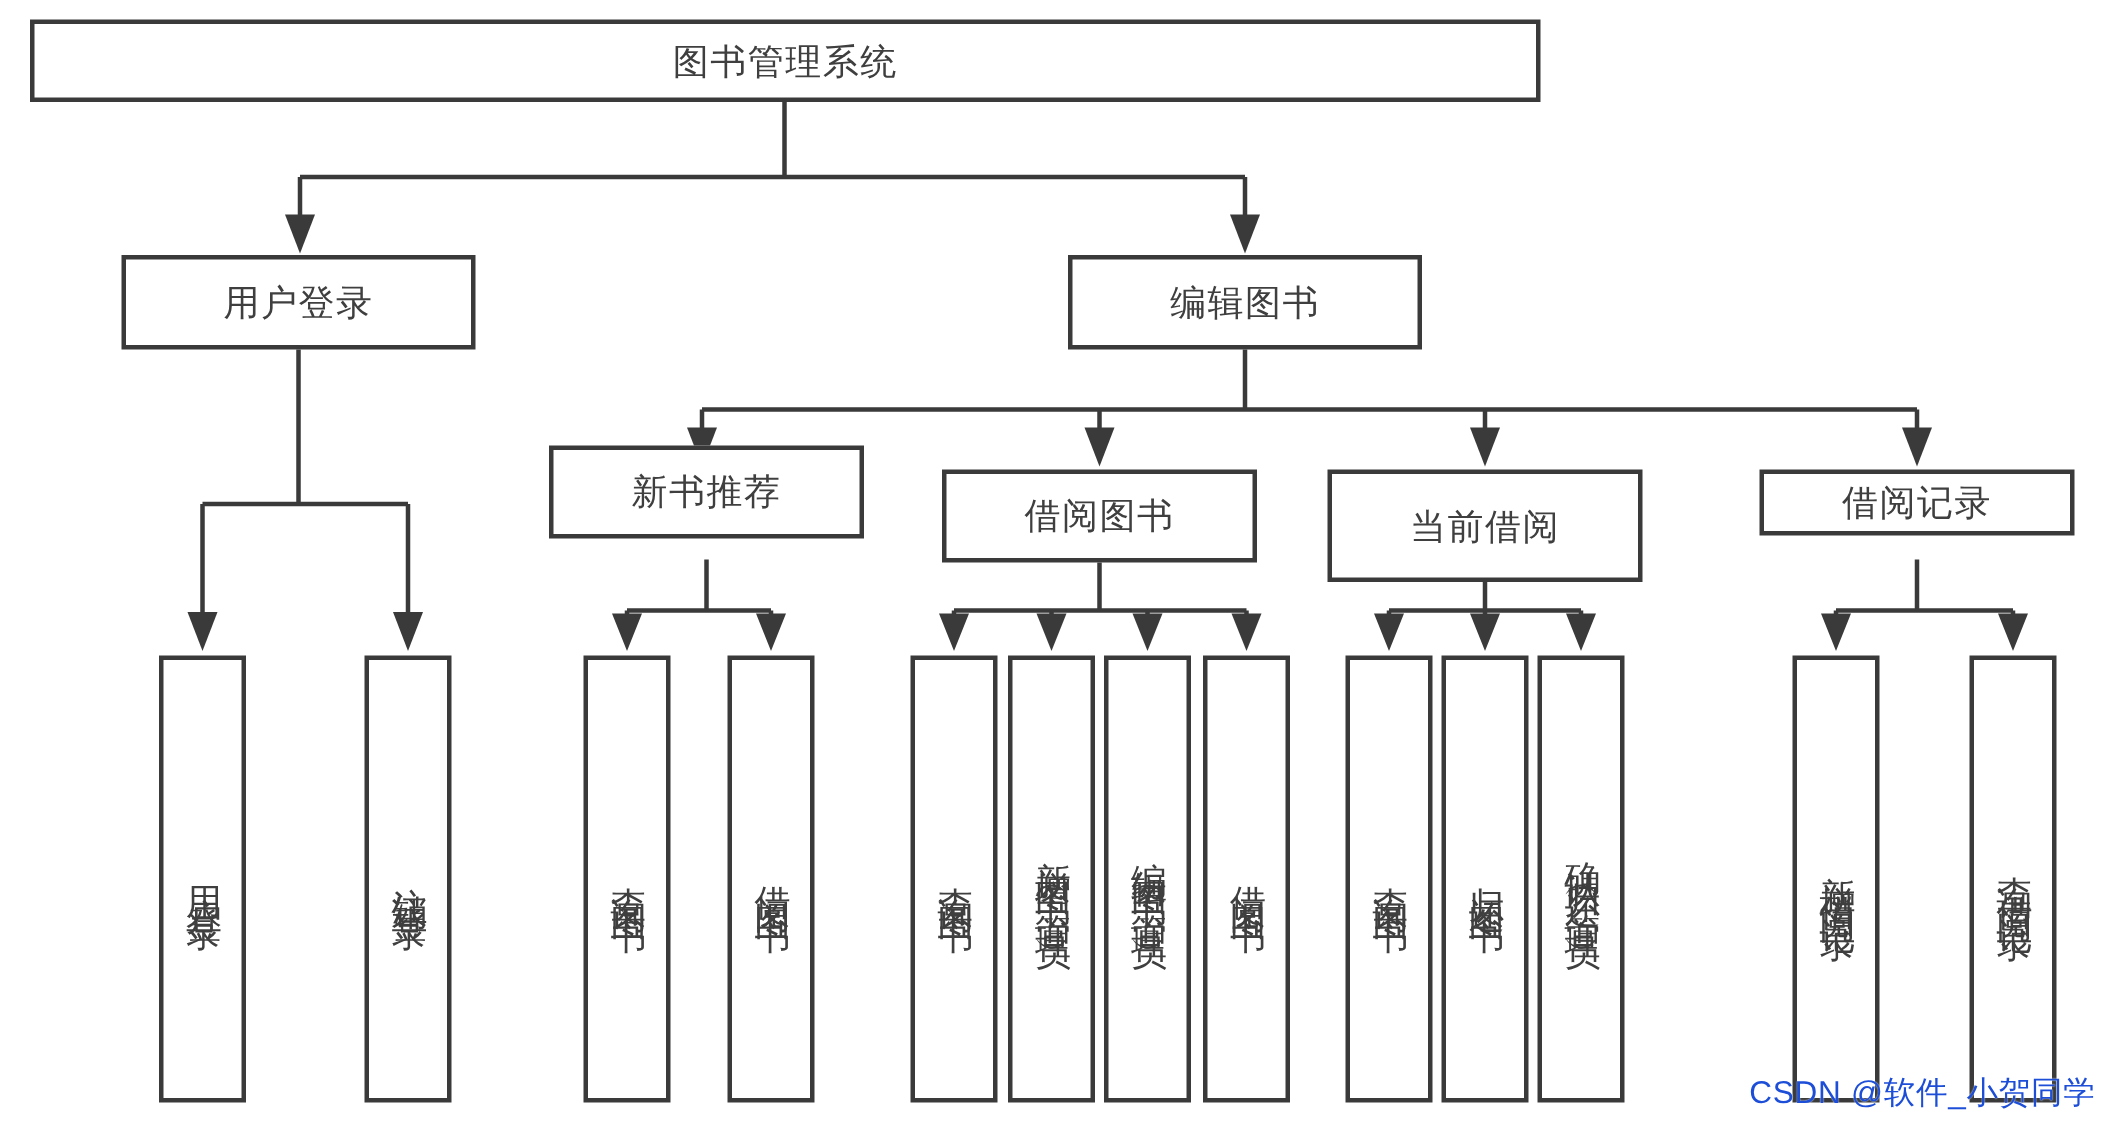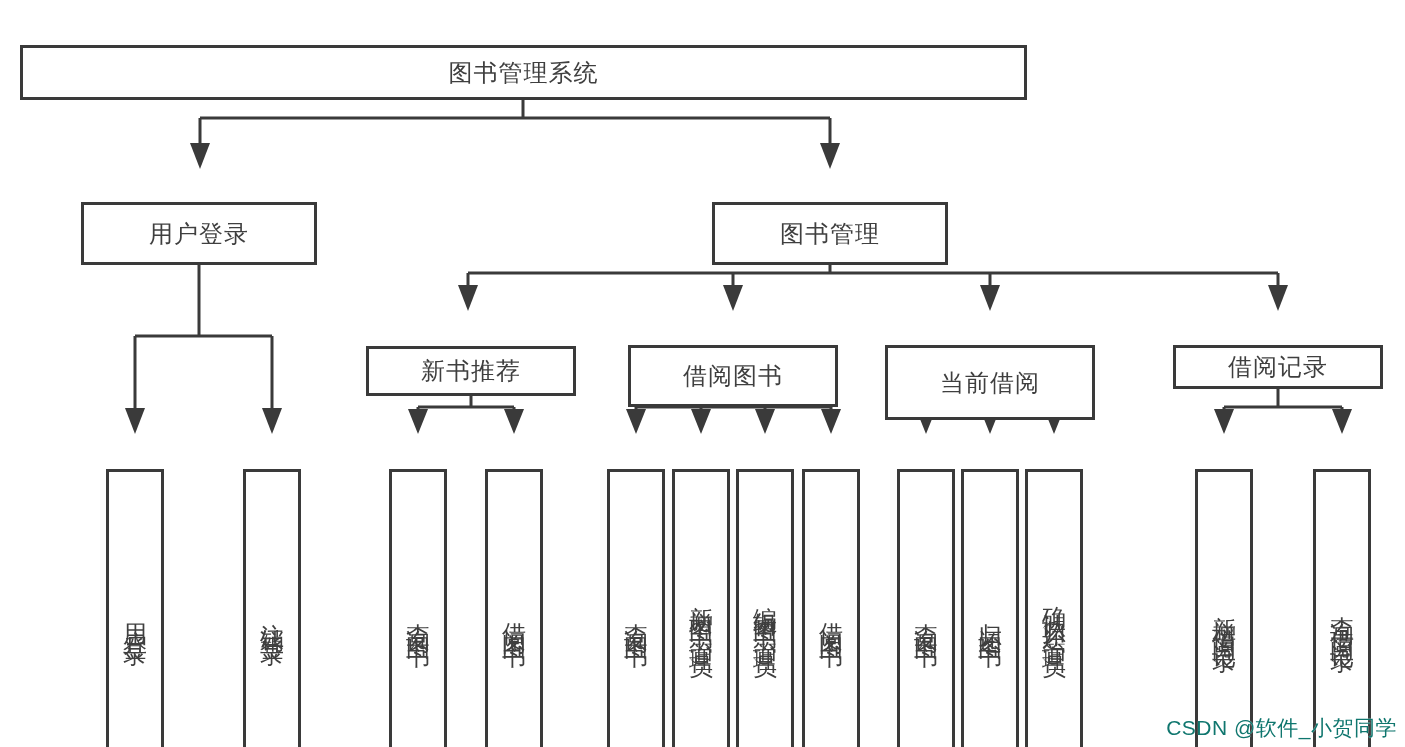--- a/index.html
+++ b/index.html
@@ -29,42 +29,41 @@
   .node {
     position: absolute;
     box-sizing: border-box;
     background: #ffffff;
     border: 3px solid #3a3a3a;
     display: flex;
     align-items: center;
     justify-content: center;
     z-index: 2;
     color: #3f3f3f;
-    margin-top: 32px;
   }
   .node.h span {
     font-size: 24px;
     letter-spacing: 1px;
     white-space: nowrap;
   }
   .node.v span {
     writing-mode: vertical-rl;
     text-orientation: mixed;
     font-size: 24px;
     letter-spacing: 7px;
     line-height: 1;
     white-space: nowrap;
   }
   .watermark {
     position: absolute;
     right: 8px;
     top: 714px;
     z-index: 3;
     font-size: 21px;
-    color: #0f766e;
+    color: #1d4ed8;
     letter-spacing: 0.5px;
     white-space: nowrap;
     text-shadow: 0 0 1px #ffffff;
   }
 </style>
 </head>
 <body>
 
 <div class="canvas">
 
@@ -105,24 +104,24 @@
   </svg>
 
   <div class="node h" style="left:20px;top:13px;width:1007px;height:55px">
     <span>图书管理系统</span>
   </div>
 
   <div class="node h" style="left:81px;top:170px;width:236px;height:63px">
     <span>用户登录</span>
   </div>
   <div class="node h" style="left:712px;top:170px;width:236px;height:63px">
-    <span>图书管理</span>
+    <span>编辑图书</span>
   </div>
 
-  <div class="node h" style="left:366px;top:314px;width:210px;height:50px">
+  <div class="node h" style="left:366px;top:297px;width:210px;height:62px">
     <span>新书推荐</span>
   </div>
   <div class="node h" style="left:628px;top:313px;width:210px;height:62px">
     <span>借阅图书</span>
   </div>
   <div class="node h" style="left:885px;top:313px;width:210px;height:75px">
     <span>当前借阅</span>
   </div>
   <div class="node h" style="left:1173px;top:313px;width:210px;height:44px">
     <span>借阅记录</span>

